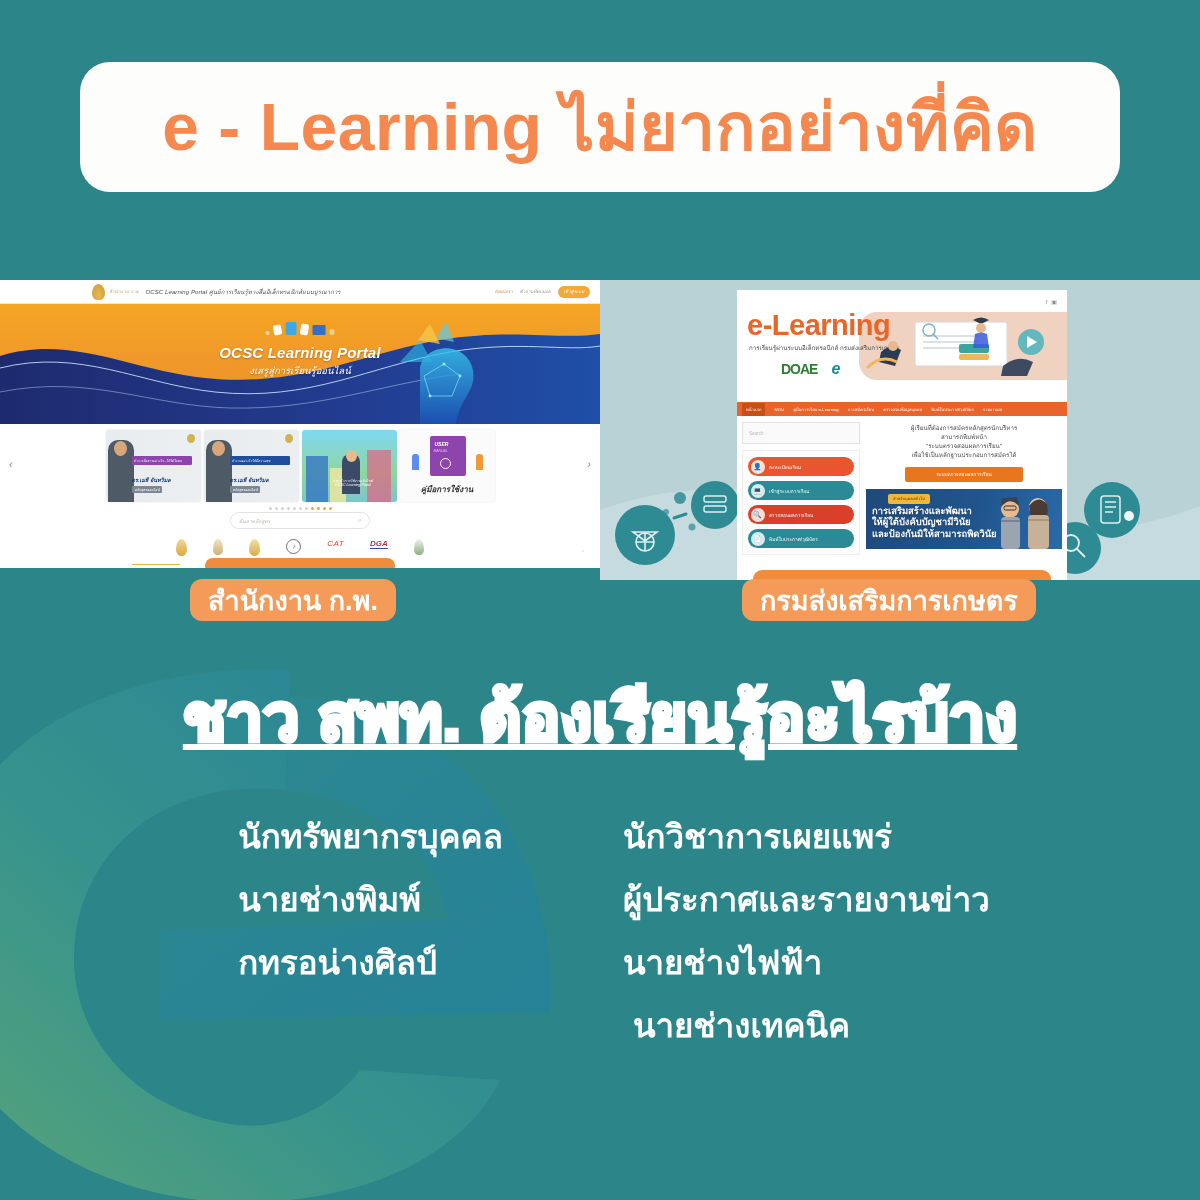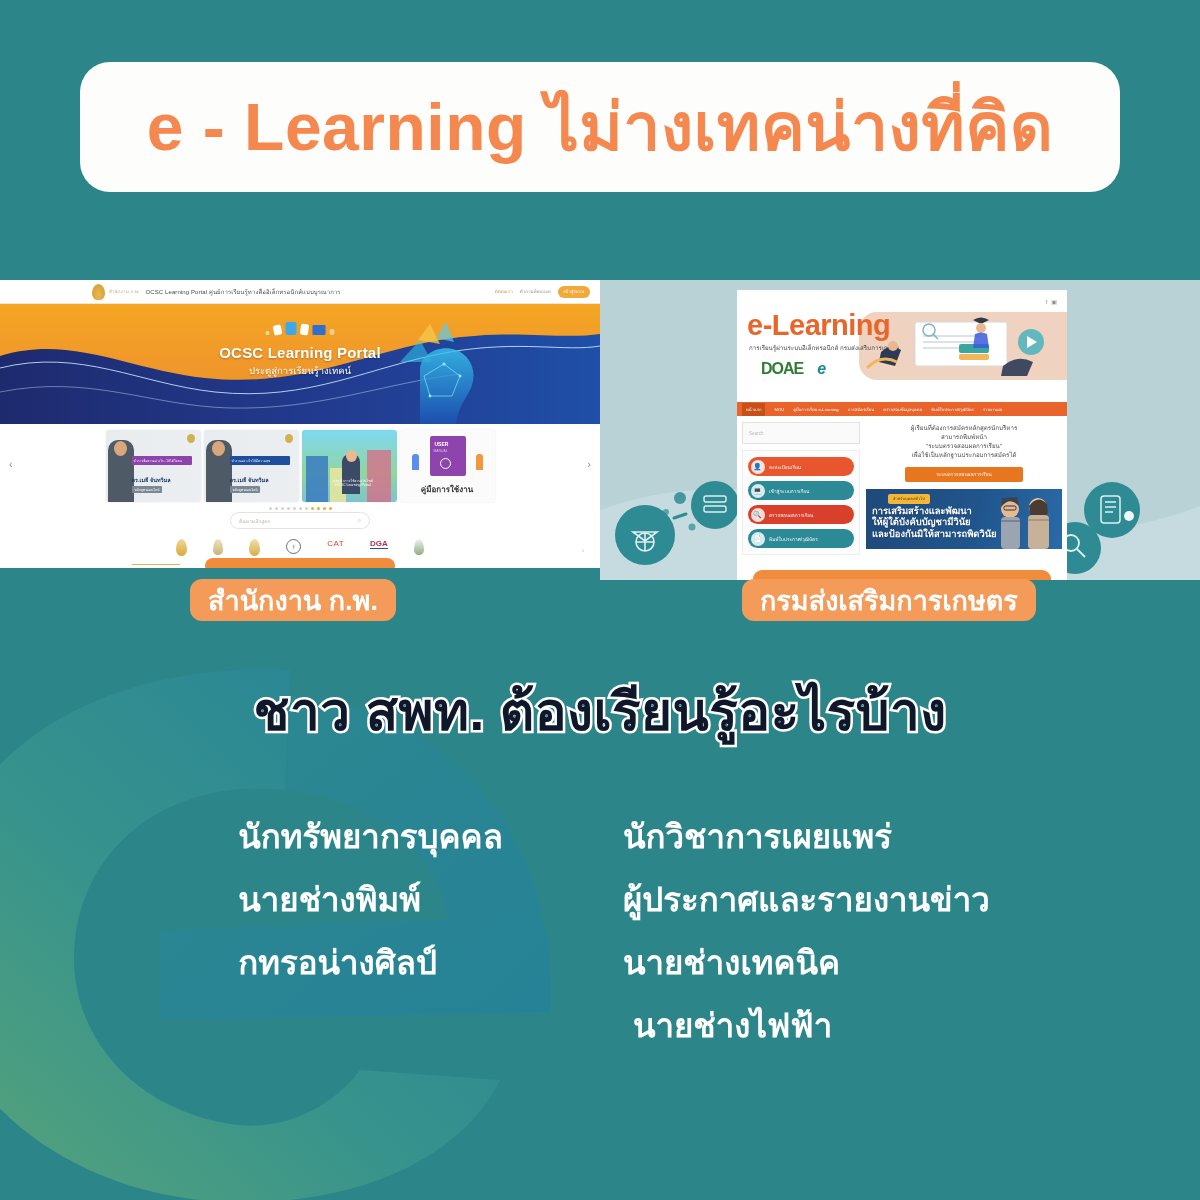--- a/index.html
+++ b/index.html
@@ -30,21 +30,21 @@
     font-size:66px; font-weight:700; color:#f5884f;
     letter-spacing:0.5px; white-space:nowrap; line-height:1;
   }
 
   
   .shots{ position:absolute; left:0; top:280px; width:1200px; height:300px; z-index:2;}
 
   
   .ocsc{
     position:absolute; left:0; top:0; width:600px; height:288px;
-    background:#ffffff; overflow:hidden;
+    background:#ffffff; overflow:hidden;font-style:italic;
   }
   .ocsc-top{
     height:24px; background:#fff; display:flex; align-items:center;
     padding:0 10px; border-bottom:1px solid #f0e6d8;
   }
   .ocsc-logo{
     width:13px; height:16px; margin-left:82px; margin-right:4px;
     background:radial-gradient(ellipse at 50% 70%, #e6b857 0%, #d9a63c 60%, #c99a33 100%);
     border-radius:50% 50% 45% 45%/60% 60% 40% 40%;
   }
@@ -115,21 +115,21 @@
   .doae-social{ position:absolute; right:10px; top:8px; display:flex; gap:4px; align-items:center;}
   .doae-social span{ font-size:6px; color:#8d8d8d;}
   .doae-hero{ position:relative; height:112px; padding-top:22px;}
   .hero-band{
     position:absolute; right:0; top:22px; width:208px; height:68px;
     background:#f0d2c0; border-radius:18px 0 0 18px;}
   .hero-left{ position:relative; z-index:3; padding-left:10px;}
   .hero-title{ font-size:29px; font-weight:700; color:#e8662a; letter-spacing:-.5px; line-height:.95;}
   .hero-sub{ font-size:6.2px; color:#4a4a4a; margin-top:3px; margin-left:2px;}
   .hero-logos{ display:flex; align-items:center; gap:14px; margin-top:7px; margin-left:14px;}
-  .logo-doae{ font-size:16px; font-weight:700; color:#2f7d32; letter-spacing:-1px;}
+  .logo-doae{ font-size:14px; font-weight:700; color:#2f7d32; letter-spacing:-1px;margin-left:20px;}
   .logo-e{ font-size:16px; font-weight:700; color:#1f8a92; font-style:italic;}
   .hero-illus{ position:absolute; right:4px; top:24px; width:200px; height:66px; z-index:4;}
   .doae-nav{ height:14px; background:#e8642a; display:flex; align-items:center; padding-left:5px; gap:9px;}
   .doae-nav .nv{ font-size:4.2px; color:#fff; white-space:nowrap;}
   .doae-nav .nv.active{ background:#c94f18; padding:3px 4px; border-radius:1px;}
   .doae-body{ display:flex; padding:6px 5px 0 5px; gap:6px;}
   .doae-side{ width:118px;}
   .side-search{ height:22px; border:1px solid #e2e2e2; background:#fafafa;
                 display:flex; align-items:center; padding-left:6px;}
   .side-search span{ font-size:4.6px; color:#b9b9b9;}
@@ -163,24 +163,25 @@
   }
   .cap span{ font-size:27px; font-weight:700; color:#ffffff; white-space:nowrap;}
   .cap.left{ left:190px; top:579px;}
   .cap.right{ left:742px; top:579px;}
 
   
   .section-head{
     position:absolute; left:0; right:0; top:683px; text-align:center; z-index:4;
   }
   .section-head h2{
-    display:inline-block; font-size:53px; font-weight:700; color:#0f172a;
+    display:inline-block; font-size:64px; font-weight:700; color:#ffffff;
     letter-spacing:.5px; line-height:1.1;
     -webkit-text-stroke:5px #ffffff;
     paint-order:stroke fill;
+    text-decoration:underline;
   }
 
   
   .roles{
     position:absolute; left:0; right:0; top:820px; z-index:4;
     display:flex; justify-content:center; gap:120px;
   }
   .roles-col{ display:flex; flex-direction:column; gap:30px; }
   .roles-col.r{ padding-top:0; }
   .role{
@@ -212,21 +213,21 @@
              C 540 588, 610 540, 640 480
              L 500 470 C 470 510, 420 532, 370 524
              C 270 508, 205 430, 215 340
              C 226 240, 315 178, 425 190 Z" fill="url(#wg)" opacity="0.55"></path>
     <path d="M425 190 C 520 200, 580 256, 588 320 L 300 330 L 300 420 L 690 412
              C 700 250, 600 108, 430 96 Z" fill="url(#wg2)" opacity="0.45"></path>
   </svg>
 </div>
 
 <div class="title-card">
-  <div class="title-text">e - Learning ไม่างเทคน่างที่คิด</div>
+  <div class="title-text">e - Learning ไม่ยากอย่างที่คิด</div>
 </div>
 
 <div class="shots">
 
   <div class="ocsc">
 
     <div class="ocsc-top">
       <div class="ocsc-logo"></div>
       <div class="ocsc-logo-txt">สำนักงาน ก.พ.</div>
       <div class="ocsc-head-title">OCSC Learning Portal ศูนย์การเรียนรู้ทางสื่ออิเล็กทรอนิกส์แบบบูรณาการ</div>
@@ -270,21 +271,21 @@
       <div class="ocsc-icons">
         <div class="ic" style="width:4px;height:4px;border-radius:50%;background:#fff6e0;opacity:.7"></div>
         <div class="ic" style="width:8px;height:10px;background:#fff;transform:rotate(-12deg)"></div>
         <div class="ic" style="width:11px;height:13px;background:#3da9e8;border-radius:2px"></div>
         <div class="ic" style="width:8px;height:11px;background:#fff;transform:rotate(8deg)"></div>
         <div class="ic" style="width:13px;height:10px;background:#2f6fd0;border-radius:1px"></div>
         <div class="ic" style="width:5px;height:6px;background:#f0d7a8;opacity:.8"></div>
       </div>
       <div class="ocsc-banner-txt">
         <div class="ocsc-bt1">OCSC Learning Portal</div>
-        <div class="ocsc-bt2">ประตูสู่การเรียนรู้างเทคน์</div>
+        <div class="ocsc-bt2">งเสรูสู่การเรียนรู้ออนไลน์</div>
       </div>
     </div>
 
     <div class="ocsc-carousel">
       <div class="arrow l">‹</div>
       <div class="arrow r">›</div>
       <div class="cards">
 
         <div class="card" style="background:linear-gradient(90deg,#e9ecee 0%, #eceff1 100%)">
           <div style="position:absolute;left:2px;bottom:0;width:26px;height:62px;background:#4e5a66;
@@ -551,16 +552,16 @@
 
 <div class="roles">
   <div class="roles-col l">
     <div class="role">นักทรัพยากรบุคคล</div>
     <div class="role">นายช่างพิมพ์</div>
     <div class="role">กทรอน่างศิลป์</div>
   </div>
   <div class="roles-col r">
     <div class="role">นักวิชาการเผยแพร่</div>
     <div class="role">ผู้ประกาศและรายงานข่าว</div>
+    <div class="role">นายช่างไฟฟ้า</div>
     <div class="role">นายช่างเทคนิค</div>
-    <div class="role">นายช่างไฟฟ้า</div>
   </div>
 </div>
 
 </body></html>

